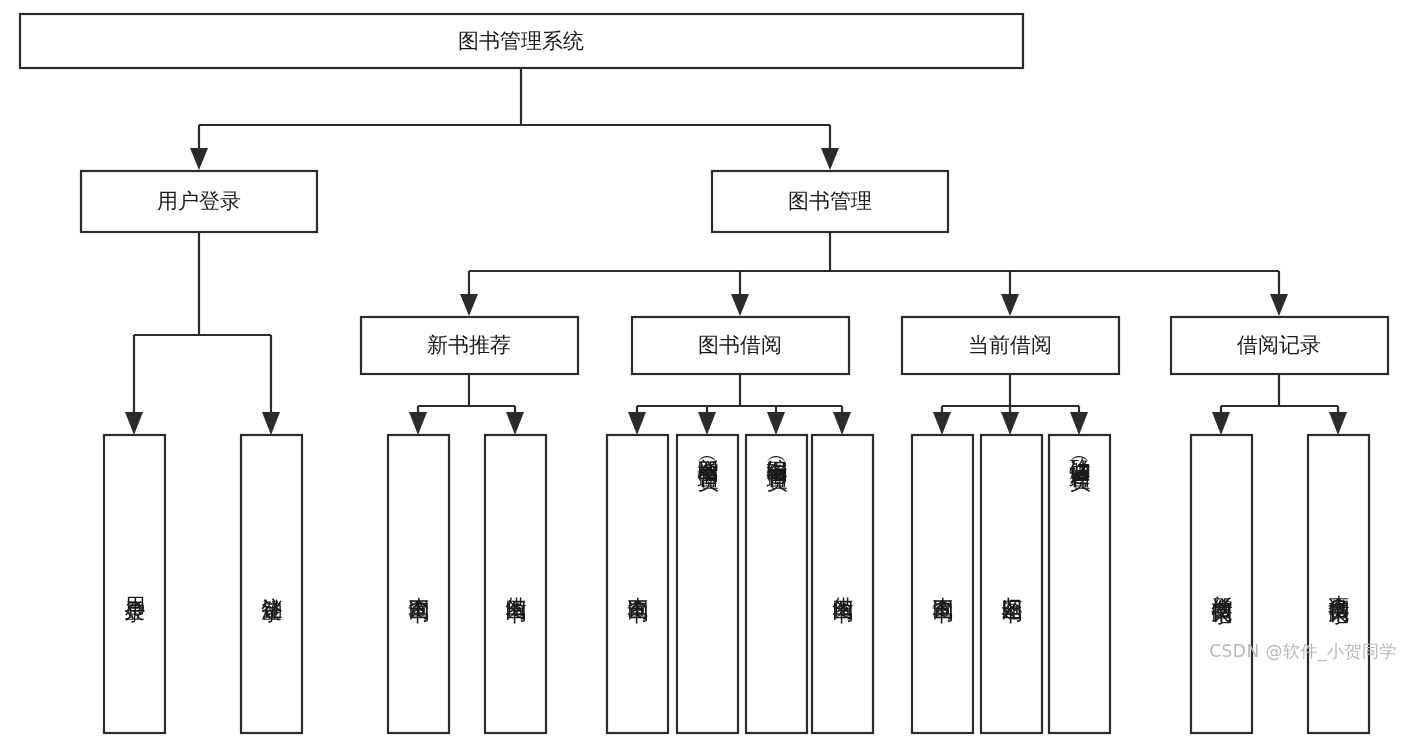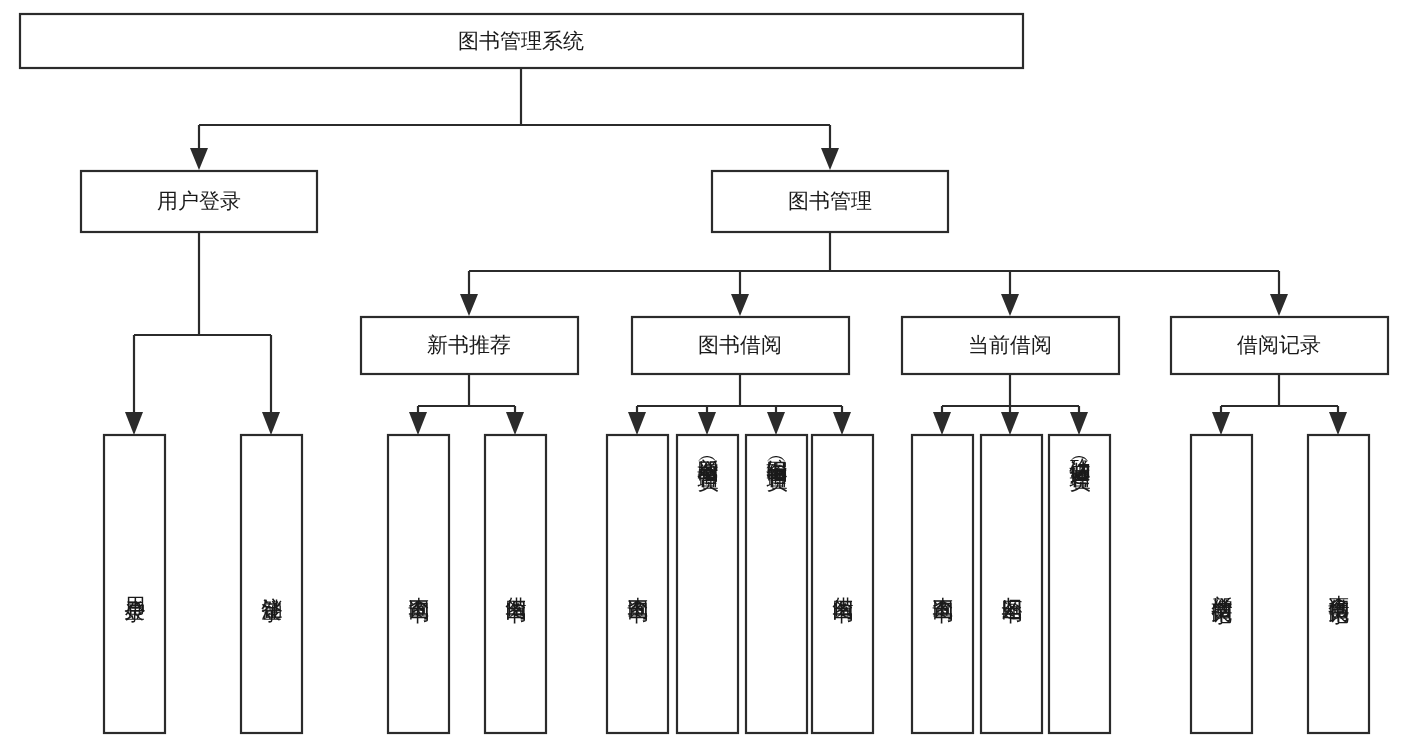--- a/index.html
+++ b/index.html
@@ -251,14 +251,15 @@
   </div>
 
   <div class="vlabel-wrap" style="left:1191px; top:435px; width:61px; height:298px;">
     <span class="node-label-v">新增借阅记录</span>
   </div>
 
   <div class="vlabel-wrap" style="left:1308px; top:435px; width:61px; height:298px;">
     <span class="node-label-v">查询借阅记录</span>
   </div>
 
+  <div class="watermark">CSDN @软件_小贺同学</div>
 
 </div>
 
 </body></html>

